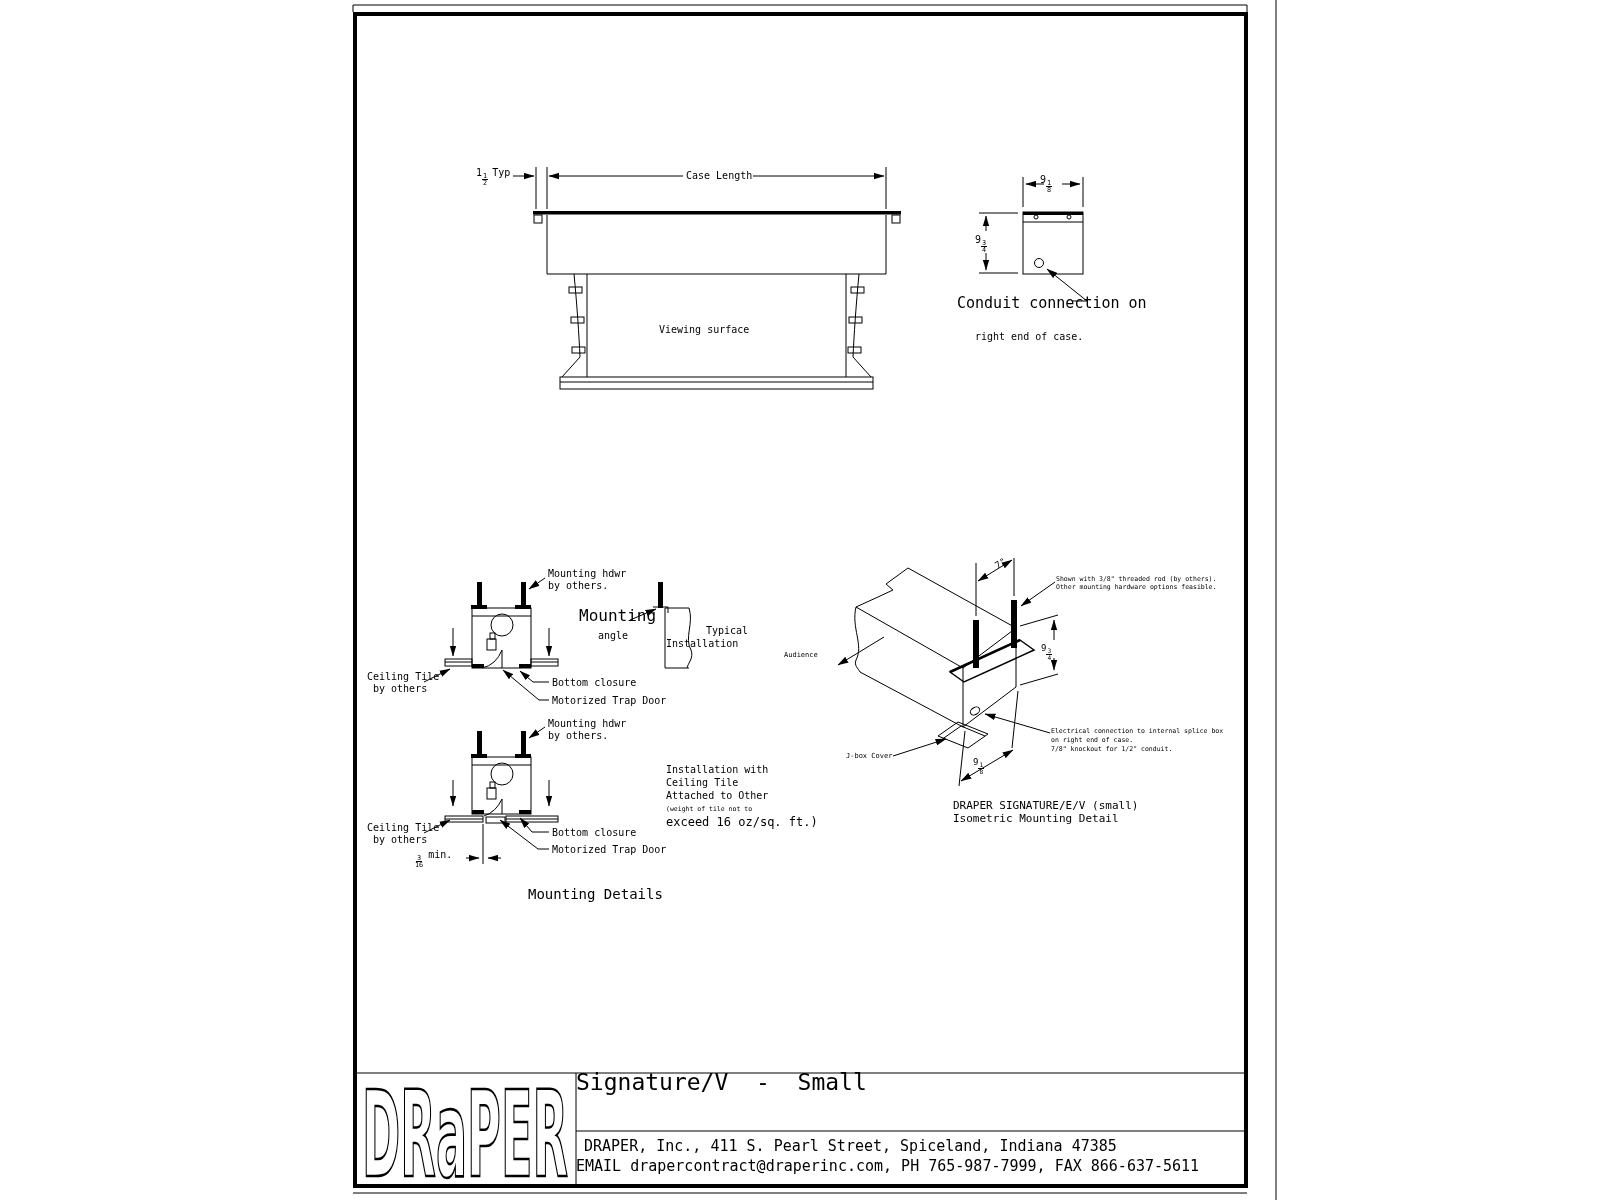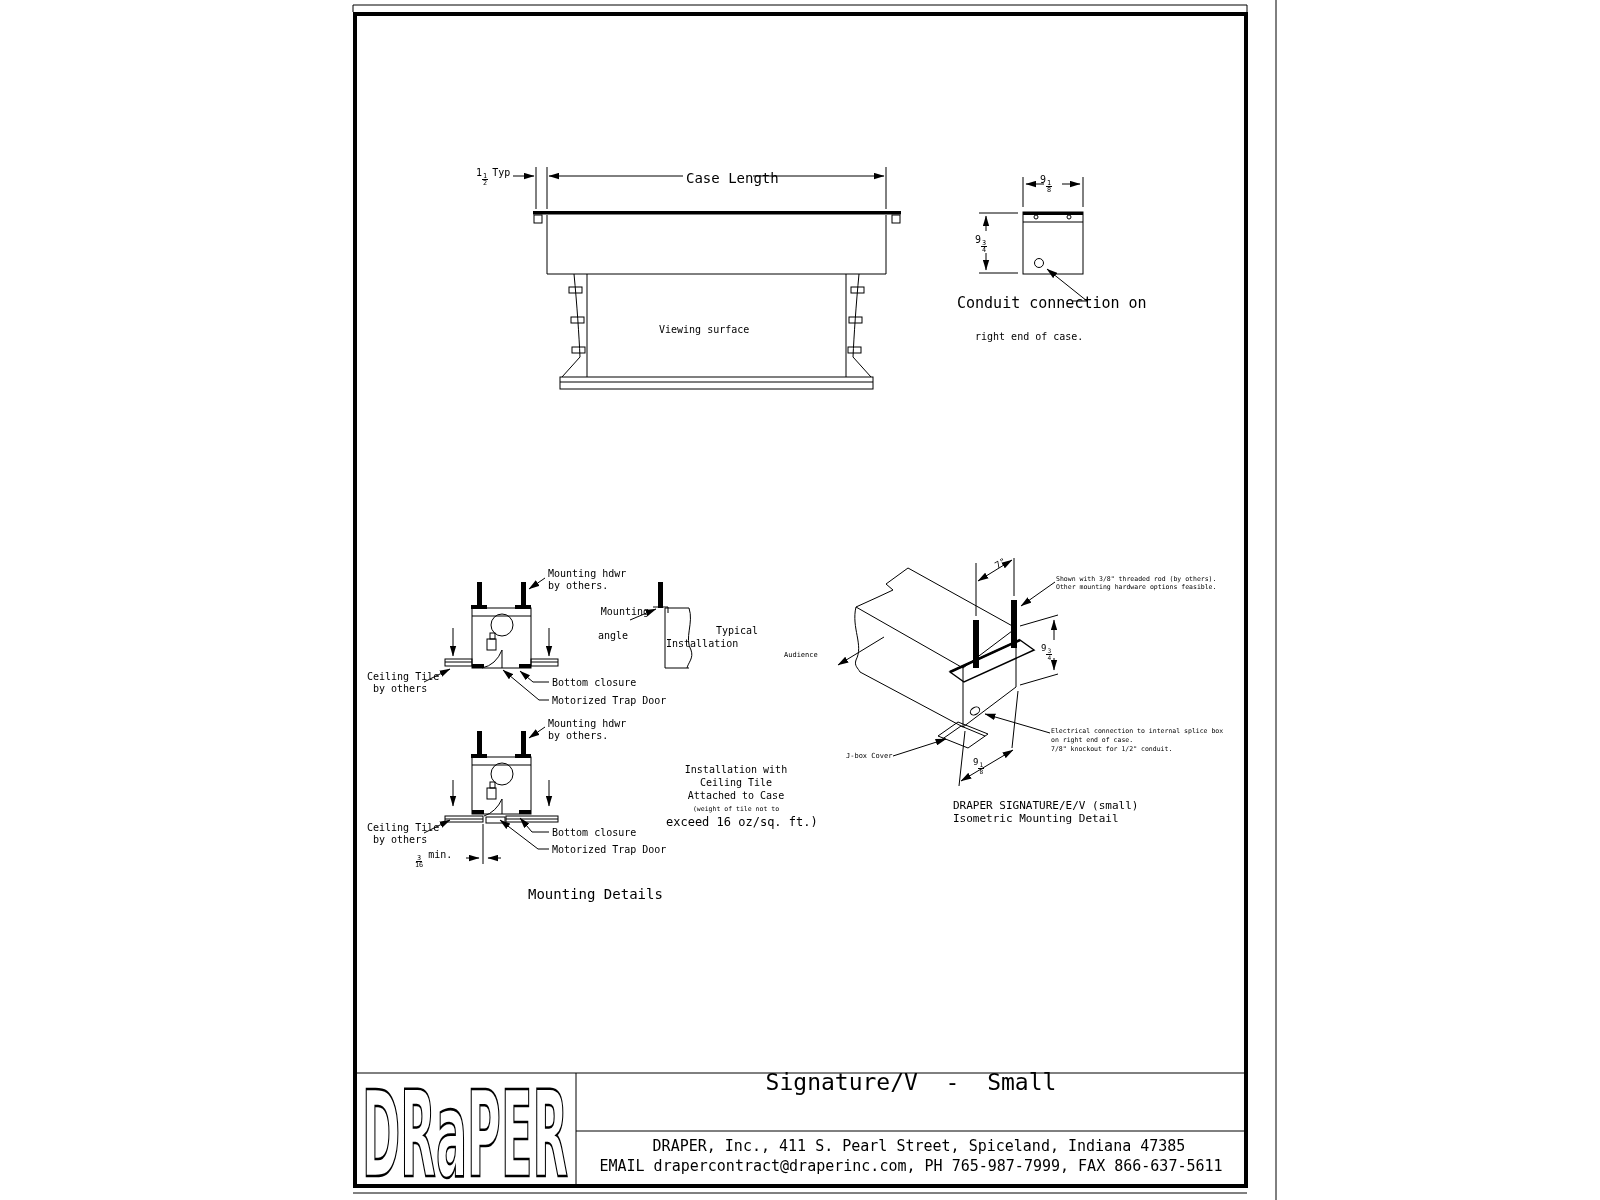--- a/index.html
+++ b/index.html
@@ -1,21 +1,21 @@
 <!DOCTYPE html>
 <html><head>
 <meta charset="utf-8">
 <style>
   html,body{margin:0;padding:0;background:#fff;}
   body{width:1600px;height:1200px;position:relative;color:#000;
        font-family:"DejaVu Sans Mono", monospace;}
   #sheet{position:absolute;inset:0;width:1600px;height:1200px;}
   #linework{position:absolute;left:0;top:0;}
   .lbl{position:absolute;white-space:pre;line-height:1.2;color:#000;}
-  .ctr{text-align:center;}
+  .ctr{text-align:left;}
   .rgt{text-align:right;}
   .frac{display:inline-flex;flex-direction:column;align-items:center;
         font-size:0.68em;line-height:1;vertical-align:-0.25em;}
   .fn{border-bottom:1px solid #000;padding:0 1px;}
   .fd{padding:0 1px;}
   .sfx{margin-left:4px;}
   .rot{transform:rotate(-31deg);transform-origin:left center;}
 </style>
 </head>
 <body>
@@ -176,49 +176,49 @@
     <path d="M938,736 L958,722 L988,734 L968,748 Z"></path>
     <path d="M941,740 L961,726 L985,736"></path>
     <line x1="838" y1="665" x2="884" y2="637" marker-start="url(#ar)"></line>
     <line x1="893" y1="756" x2="946" y2="739" marker-end="url(#ar)"></line>
     <line x1="1055" y1="582" x2="1021" y2="606" marker-end="url(#ar)"></line>
     <line x1="1050" y1="733" x2="985" y2="714" marker-end="url(#ar)"></line>
   </g>
 </svg>
 
 <div class="lbl" style="left:476px;top:167px;font-size:10px;"><span>1</span><span class="frac"><span class="fn">1</span><span class="fd">2</span></span><span class="sfx">Typ</span></div>
-<div class="lbl" style="left:686px;top:170px;font-size:14px;">Case Length</div>
+<div class="lbl" style="left:686px;top:170px;font-size:10px;">Case Length</div>
 <div class="lbl" style="left:659px;top:324px;font-size:10px;">Viewing surface</div>
 
 <div class="lbl" style="left:1040px;top:174px;font-size:10px;"><span>9</span><span class="frac"><span class="fn">1</span><span class="fd">8</span></span></div>
 <div class="lbl" style="left:975px;top:234px;font-size:10px;"><span>9</span><span class="frac"><span class="fn">3</span><span class="fd">4</span></span></div>
 <div class="lbl" style="left:957px;top:294px;font-size:15px;">Conduit connection on</div>
 <div class="lbl" style="left:975px;top:306px;font-size:10px;margin-top:25px;">right end of case.</div>
 
 <div class="lbl" style="left:548px;top:568px;font-size:10px;">Mounting hdwr</div>
 <div class="lbl" style="left:548px;top:580px;font-size:10px;">by others.</div>
-<div class="lbl rgt" style="left:579px;top:606px;width:49px;font-size:10px;margin-left:21px;">Mounting</div>
+<div class="lbl rgt" style="left:579px;top:606px;width:49px;font-size:16px;">Mounting</div>
 <div class="lbl rgt" style="left:579px;top:618px;width:49px;font-size:10px;margin-top:12px;">angle</div>
 <div class="lbl" style="left:367px;top:671px;font-size:10px;">Ceiling Tile</div>
 <div class="lbl" style="left:373px;top:683px;font-size:10px;">by others</div>
 <div class="lbl" style="left:552px;top:677px;font-size:10px;">Bottom closure</div>
 <div class="lbl" style="left:552px;top:695px;font-size:10px;">Motorized Trap Door</div>
 <div class="lbl ctr" style="left:706px;top:625px;width:62px;font-size:10px;">Typical</div>
 <div class="lbl ctr" style="left:666px;top:638px;width:62px;font-size:10px;">Installation</div>
 
 <div class="lbl" style="left:548px;top:718px;font-size:10px;">Mounting hdwr</div>
 <div class="lbl" style="left:548px;top:730px;font-size:10px;">by others.</div>
 <div class="lbl" style="left:367px;top:822px;font-size:10px;">Ceiling Tile</div>
 <div class="lbl" style="left:373px;top:834px;font-size:10px;">by others</div>
 <div class="lbl" style="left:552px;top:827px;font-size:10px;">Bottom closure</div>
 <div class="lbl" style="left:552px;top:844px;font-size:10px;">Motorized Trap Door</div>
 <div class="lbl" style="left:414px;top:849px;font-size:10px;"><span class="frac"><span class="fn">3</span><span class="fd">16</span></span><span class="sfx">min.</span></div>
 <div class="lbl ctr" style="left:666px;top:764px;width:140px;font-size:10px;">Installation with</div>
 <div class="lbl ctr" style="left:666px;top:777px;width:140px;font-size:10px;">Ceiling Tile</div>
-<div class="lbl ctr" style="left:666px;top:790px;width:140px;font-size:10px;">Attached to Case</div>
+<div class="lbl ctr" style="left:666px;top:790px;width:140px;font-size:10px;">Attached to Other</div>
 <div class="lbl ctr" style="left:666px;top:806px;width:140px;font-size:6.5px;">(weight of tile not to</div>
 <div class="lbl ctr" style="left:666px;top:815px;width:140px;font-size:12px;">exceed 16 oz/sq. ft.)</div>
 <div class="lbl" style="left:528px;top:886px;font-size:14px;">Mounting Details</div>
 
 <div class="lbl rot" style="left:996px;top:561px;font-size:9px;">7"</div>
 <div class="lbl" style="left:1041px;top:643px;font-size:9px;"><span>9</span><span class="frac"><span class="fn">3</span><span class="fd">4</span></span></div>
 <div class="lbl" style="left:973px;top:757px;font-size:9px;"><span>9</span><span class="frac"><span class="fn">1</span><span class="fd">8</span></span></div>
 <div class="lbl" style="left:784px;top:651px;font-size:7px;">Audience</div>
 <div class="lbl" style="left:846px;top:752px;font-size:7px;">J-box Cover</div>
 <div class="lbl" style="left:1056px;top:576px;font-size:6.5px;">Shown with 3/8" threaded rod (by others).</div>

